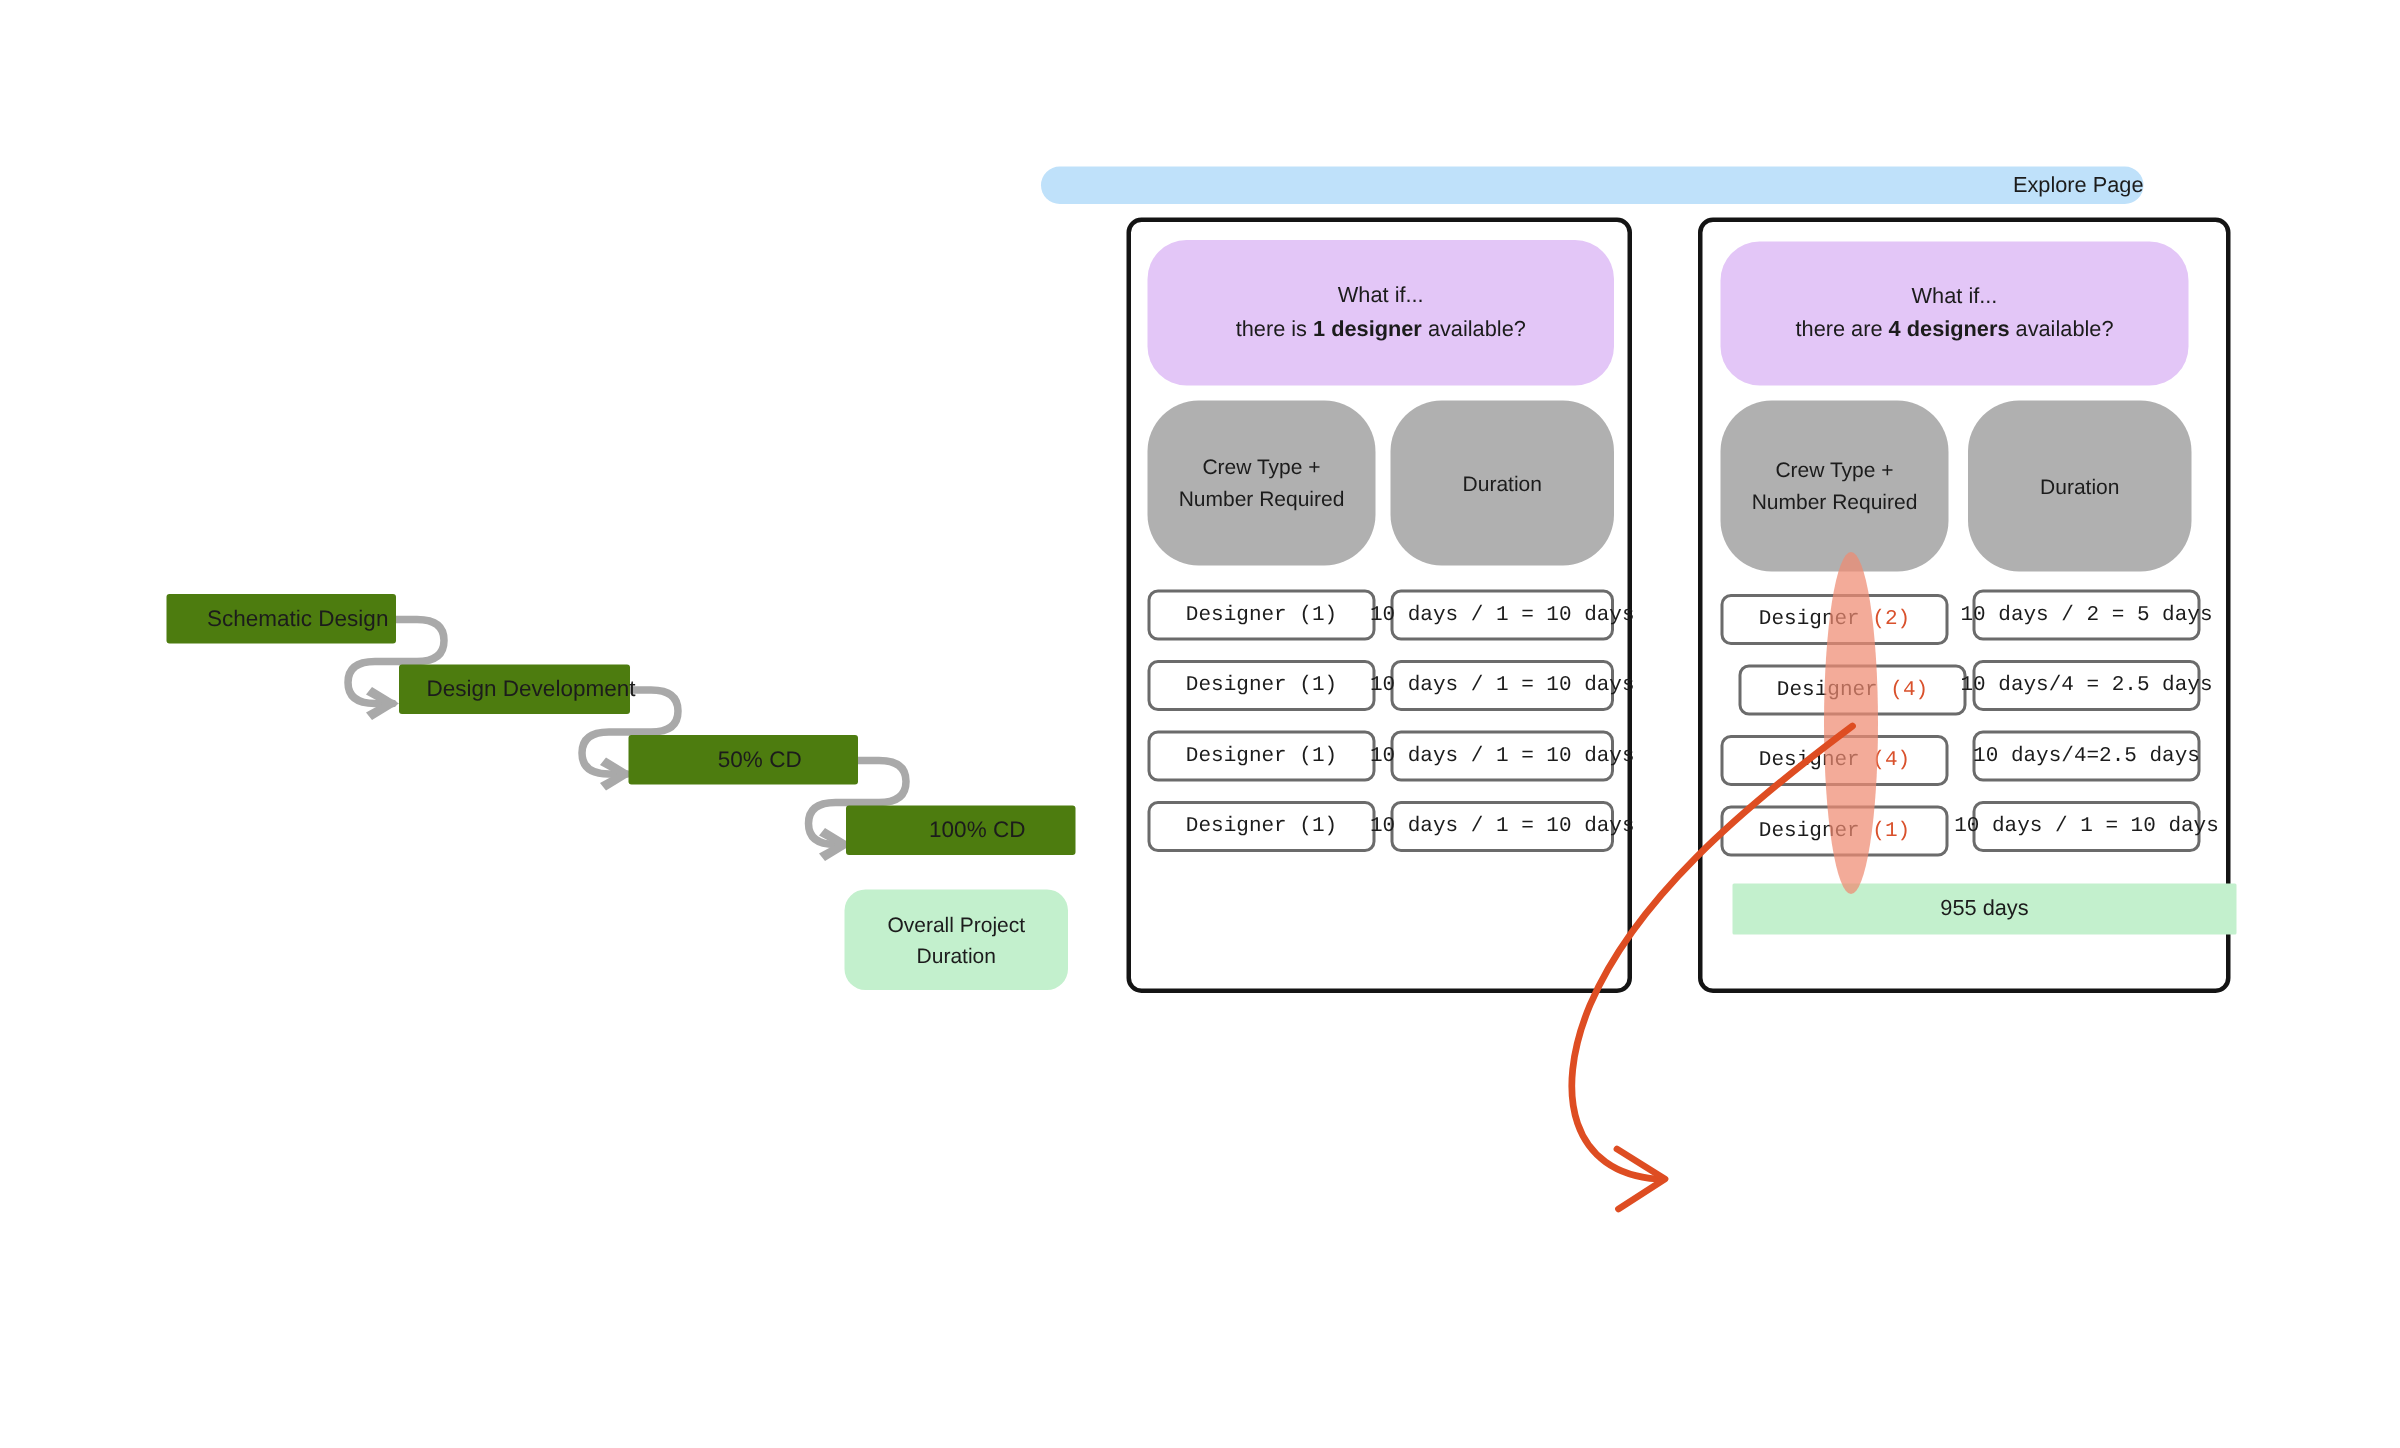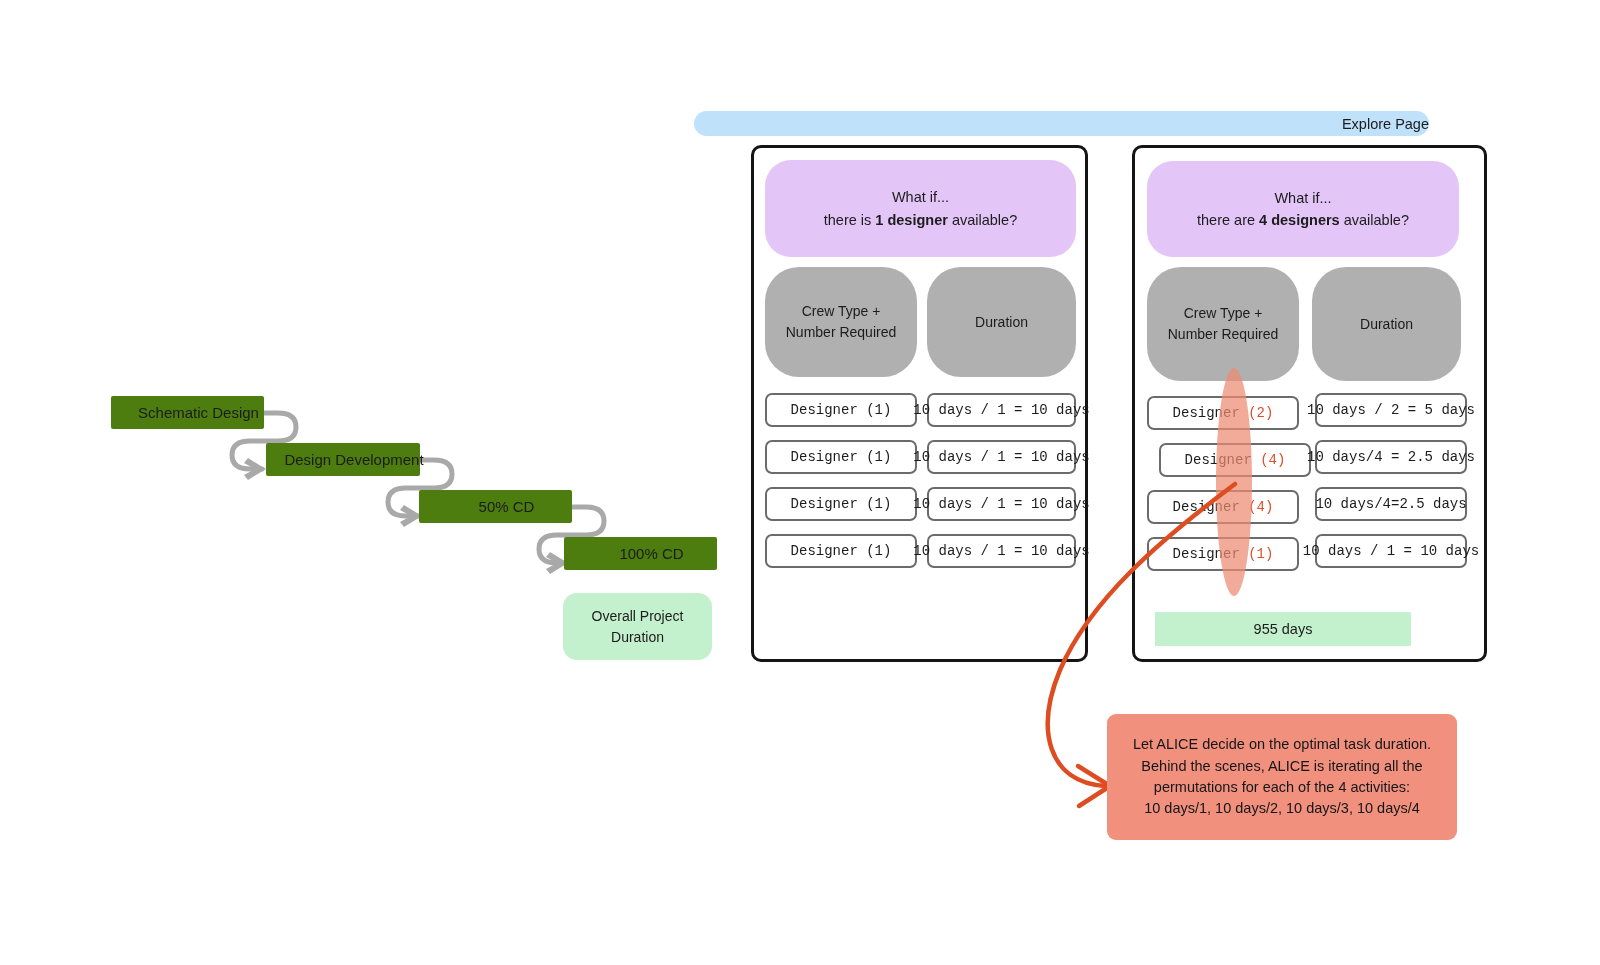--- a/index.html
+++ b/index.html
@@ -263,34 +263,28 @@
       <span>10 days/4=2.5 days</span>
     </div>
 
     <div class="cell" style="left:12px; top:389px; width:152px; height:34px;">
       <span><span>Designer </span><span class="hl">(1)</span></span>
     </div>
     <div class="cell" style="left:180px; top:386px; width:152px; height:34px;">
       <span>10 days / 1 = 10 days</span>
     </div>
 
-    <div class="total-bar" style="left:20px; top:464px; width:256px; height:34px;">
+    <div class="total-bar" style="left:20px; top:441px; width:336px; height:34px;">
       <span>955 days</span>
     </div>
   </div>
 
   <div id="highlight-ellipse"></div>
 
   <svg class="overlay">
     <path d="M1235 484
              C 1160 540, 1090 600, 1060 670
              C 1035 730, 1048 782, 1105 786" fill="none" stroke="#de4d22" stroke-width="4.5" stroke-linecap="round"></path>
     <path d="M1078 766 L1110 786 L1079 806" fill="none" stroke="#de4d22" stroke-width="4.5" stroke-linecap="round" stroke-linejoin="round"></path>
   </svg>
 
-  <div id="callout">
-    <span>Let ALICE decide on the optimal task duration.</span>
-    <span>Behind the scenes, ALICE is iterating all the</span>
-    <span>permutations for each of the 4 activities:</span>
-    <span>10 days/1, 10 days/2, 10 days/3, 10 days/4</span>
-  </div>
 
 </div>
 
 </body></html>

